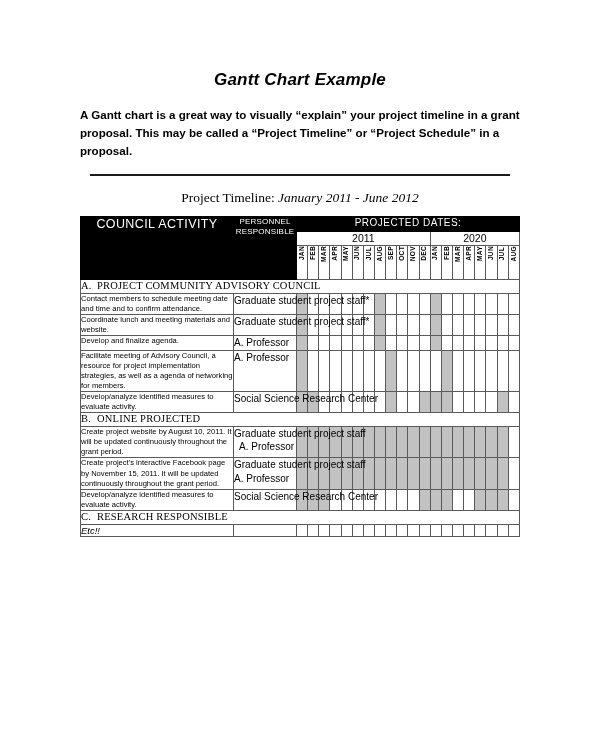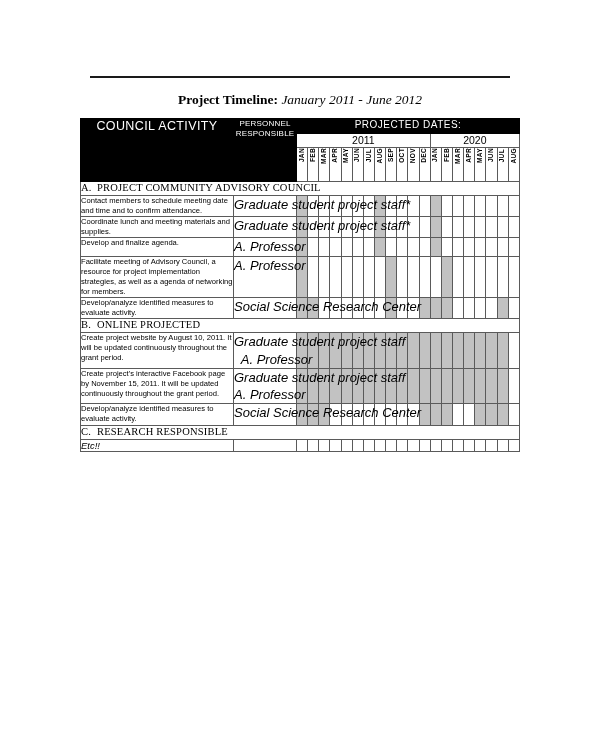--- a/index.html
+++ b/index.html
@@ -26,21 +26,21 @@
     margin:0 0 14px 0;text-align:left;
   }
   .rule{
     width:420px;height:0;border-top:2px solid #1a1a1a;
     margin:6px auto 14px auto;
   }
   .timeline{
     text-align:center;margin:0 0 10px 0;
     font-family:"Liberation Serif", serif;font-size:13.5px;
   }
-  .timeline .lbl{font-weight:bold;}
+  .timeline .lbl{font-weight:normal;}
   .timeline .val{font-style:italic;}
 
   
   table.gantt{
     border-collapse:collapse;width:440px;
     table-layout:fixed;
     font-family:"Liberation Sans", sans-serif;
   }
   table.gantt td, table.gantt th{
     border:1px solid #5a5a5a;
@@ -90,39 +90,40 @@
     padding:2px 0 2px 3px;height:13px;
     letter-spacing:.2px;
   }
   .sect .ltr{display:inline-block;width:16px;}
 
   td.act{
     font-size:7.6px;line-height:1.33;
     padding:1px 2px 1px 2px;
   }
   td.pers{
-    font-size:13px;line-height:1.33;
+    font-size:10px;line-height:1.33;
     padding:1px 2px 1px 2px;
-    font-style:italic;
   }
   td.cell{height:100%;}
   td.on{background:#c2c2c2;}
   td.off{background:#fff;}
   td.etc{
     font-size:9.5px;font-weight:bold;font-style:italic;
     padding:2px 2px 2px 3px;
   }
 </style>
 </head>
 <body>
 
 <div class="page">
   <div class="doc">
 
-
+    <h1 class="title">Gantt Chart Example</h1>
+
+    <p class="intro">A Gantt chart is a great way to visually “explain” your project timeline in a grant proposal. This may be called a “Project Timeline” or “Project Schedule” in a proposal.</p>
 
     <div class="rule"></div>
 
     <div class="timeline">
       <span class="lbl">Project Timeline:</span>
       <span class="val">January 2011 - June 2012</span>
     </div>
 
     <table class="gantt">
       <thead>
@@ -185,21 +186,21 @@
             <td class="cell on" style="background: rgb(194, 194, 194);"></td>
             <td class="cell off"></td>
             <td class="cell off"></td>
             <td class="cell off"></td>
             <td class="cell off"></td>
             <td class="cell off"></td>
             <td class="cell off"></td>
             <td class="cell off"></td>
           </tr>
           <tr>
-            <td class="act">Coordinate lunch and meeting materials and supplies.</td>
+            <td class="act">Coordinate lunch and meeting materials and website.</td>
             <td class="pers">
               <div style="white-space: pre;">Graduate student project staff*</div>
             </td>
             <td class="cell on" style="background: rgb(194, 194, 194);"></td>
             <td class="cell off"></td>
             <td class="cell off"></td>
             <td class="cell off"></td>
             <td class="cell off"></td>
             <td class="cell off"></td>
             <td class="cell off"></td>

